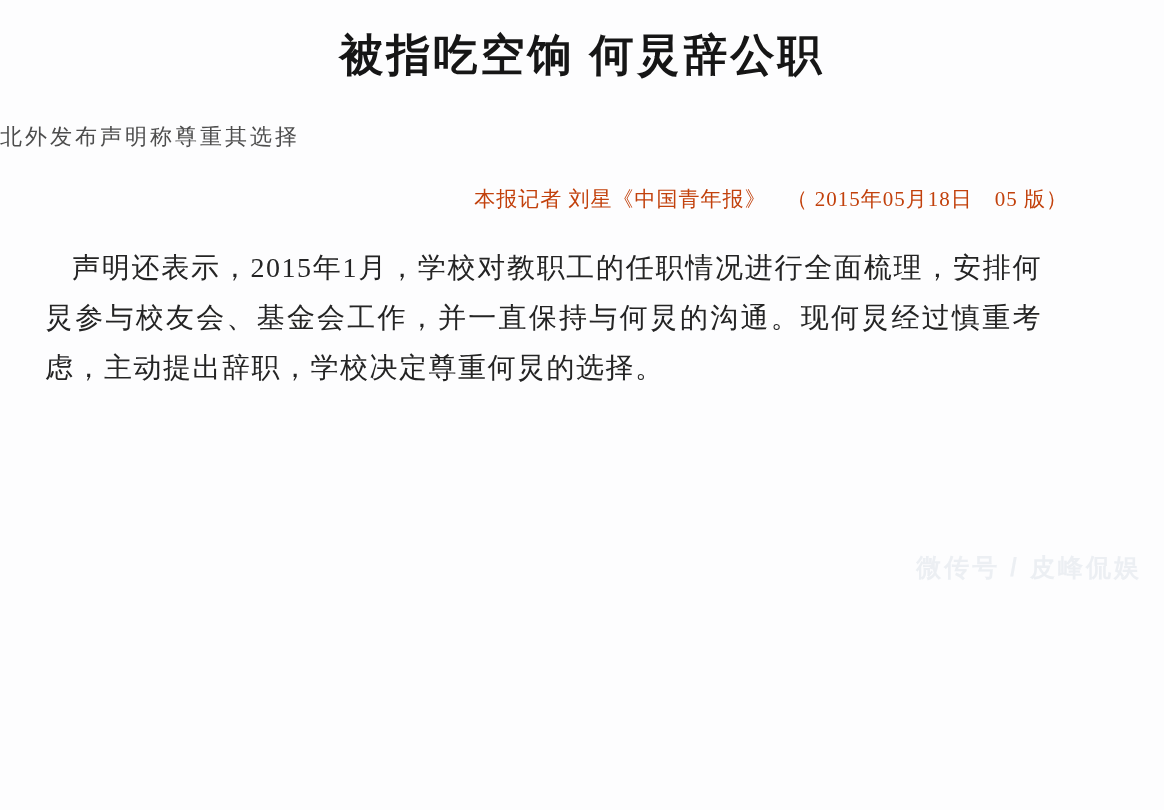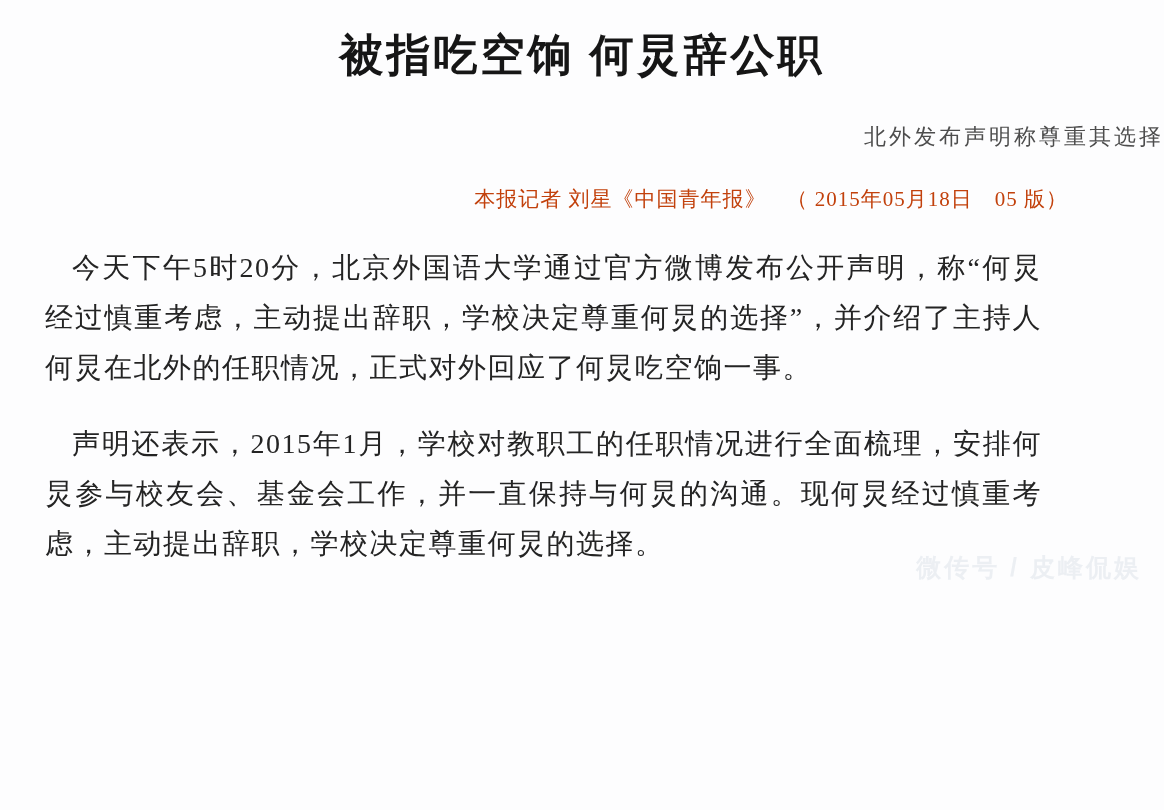--- a/index.html
+++ b/index.html
@@ -26,21 +26,21 @@
     text-align: center;
     font-family: "Liberation Sans", "DejaVu Sans", sans-serif;
     font-weight: 700;
     font-size: 44px;
     line-height: 50px;
     letter-spacing: 3px;
     color: #161616;
   }
   .article-subtitle {
     margin-top: 42px;
-    text-align: right;
+    text-align: left;
     font-size: 22px;
     letter-spacing: 3px;
     color: #4d4d4d;
   }
   .byline {
     margin: 33px 96px 0 0;
     text-align: right;
     font-size: 21px;
     letter-spacing: 1px;
     color: #c2410c;
@@ -80,19 +80,18 @@
 
   <h1 class="article-title">被指吃空饷 何炅辞公职</h1>
 
   <div class="article-subtitle">北外发布声明称尊重其选择</div>
 
   <div class="byline">
     <span>本报记者 刘星</span><span>《中国青年报》</span><span class="issue">（ 2015年05月18日　05 版）</span>
   </div>
 
   <div class="article-body">
-    <p>今天下午5时20分，北京外国语大学通过官方微博发布公开声明，称“何炅经过慎重考虑，主动提出辞职，学校决定尊重何炅的选择”，并介绍了主持人何炅在北外的任职情况，正式对外回应了何炅吃空饷一事。</p>
     <p>声明还表示，2015年1月，学校对教职工的任职情况进行全面梳理，安排何炅参与校友会、基金会工作，并一直保持与何炅的沟通。现何炅经过慎重考虑，主动提出辞职，学校决定尊重何炅的选择。</p>
   </div>
 
   <div class="watermark">微传号 / 皮峰侃娱</div>
 
 </div>
 
 </body></html>

